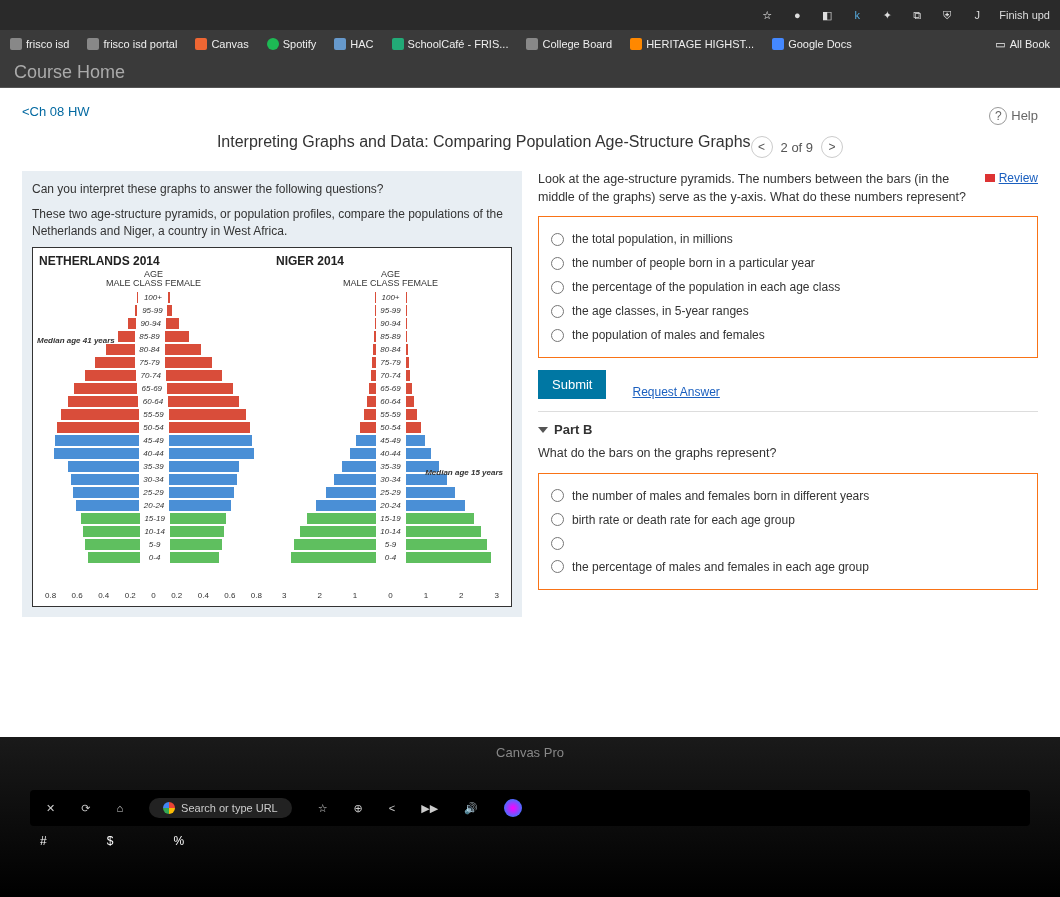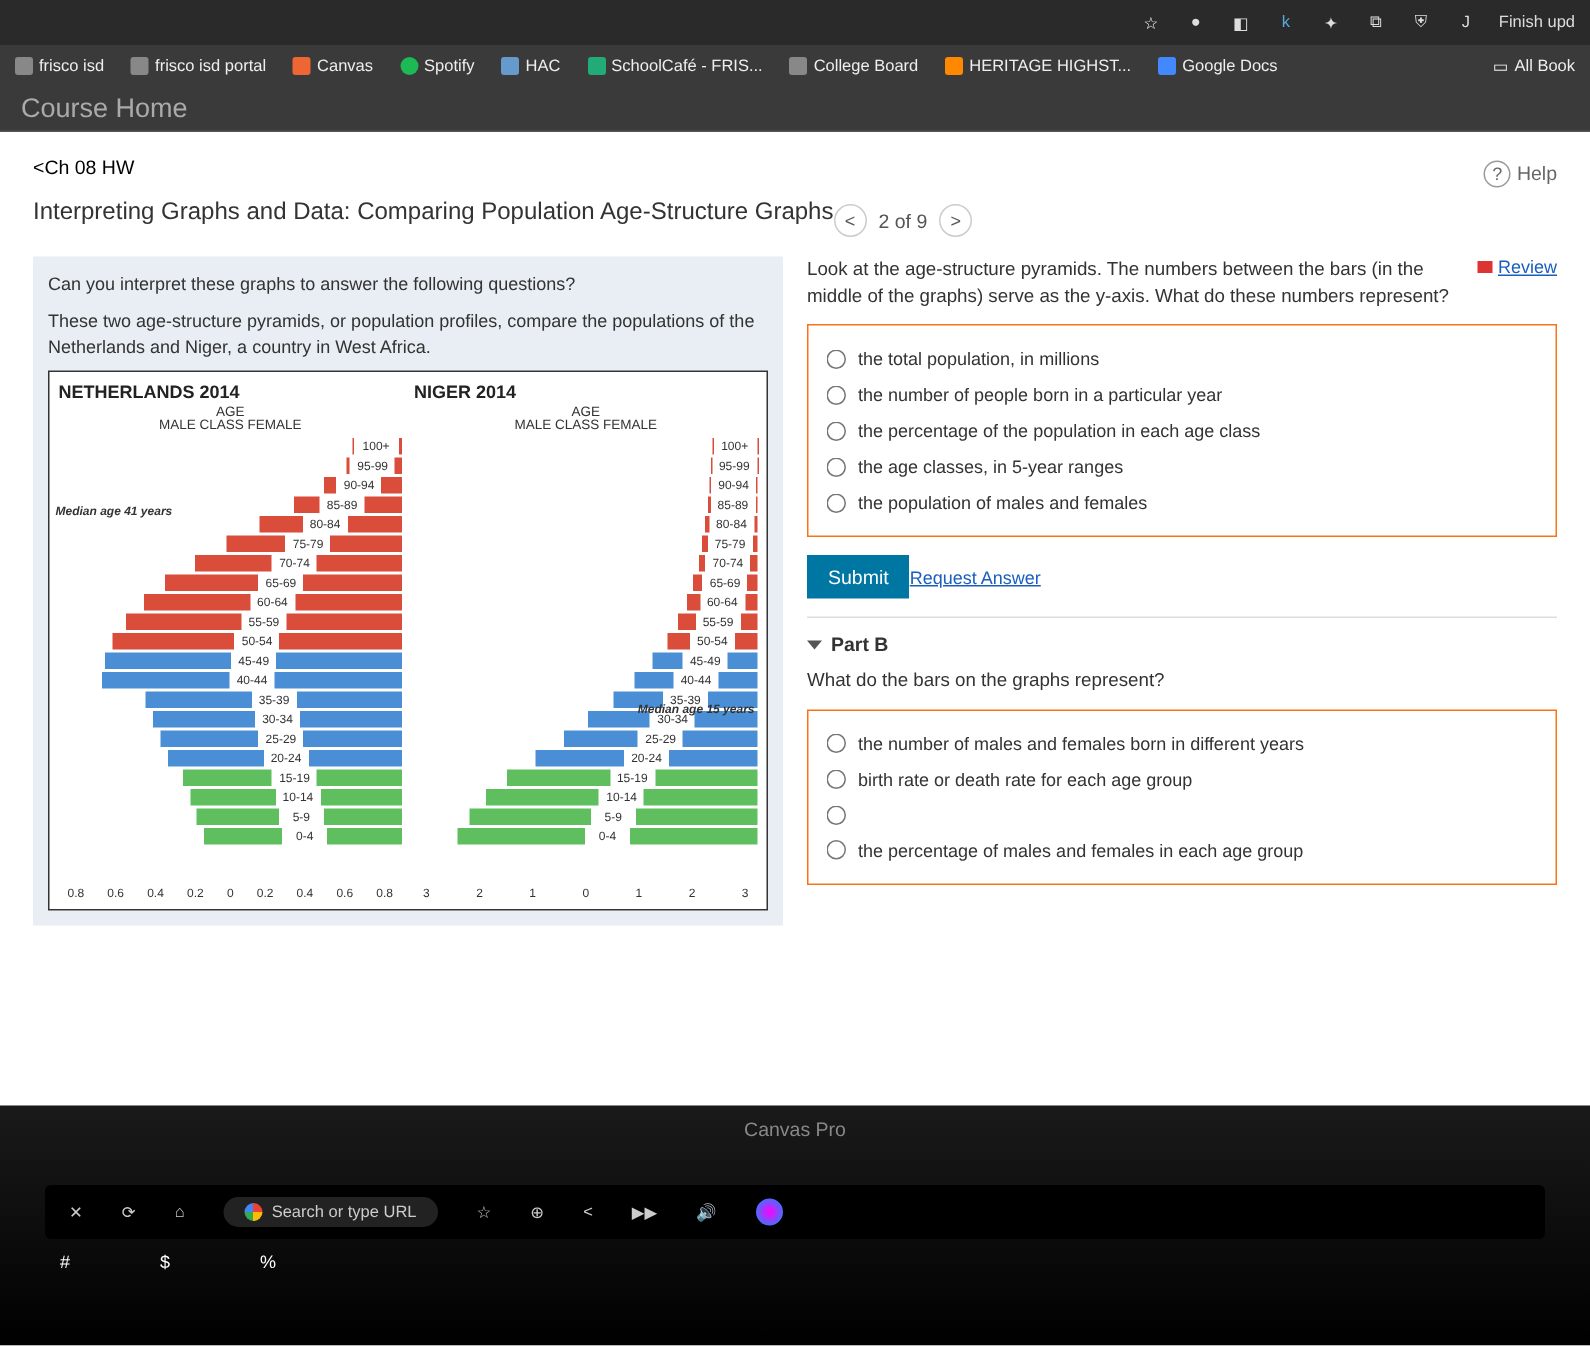--- a/index.html
+++ b/index.html
@@ -5,48 +5,48 @@
   * { box-sizing: border-box; margin: 0; padding: 0; font-family: Arial, Helvetica, sans-serif; }
   body { background: #f5f5f5; width: 1060px; height: 897px; overflow: hidden; position: relative; }
   .browser-bar { background: #2a2a2a; height: 30px; display: flex; align-items: center; padding: 0 10px; color: #ddd; font-size: 11px; gap: 14px; }
   .browser-bar .star { color: #fff; margin-left: auto; }
   .browser-bar .glyph { width: 16px; height: 16px; display: inline-flex; align-items: center; justify-content: center; }
   .bookmarks-bar { background: #3a3a3a; height: 28px; display: flex; align-items: center; padding: 0 10px; color: #eee; font-size: 11px; gap: 18px; }
   .bookmarks-bar span { display: inline-flex; align-items: center; gap: 4px; }
   .bm-icon { width: 12px; height: 12px; background: #888; border-radius: 2px; display: inline-block; }
   .course-home { color: #aaa; font-size: 18px; padding: 4px 14px; background: #3a3a3a; border-bottom: 1px solid #555; }
   .content { background: #fff; padding: 16px 22px; height: calc(897px - 30px - 28px - 30px - 160px); overflow: hidden; }
-  .back-link { color: #000000; font-size: 13px; margin-bottom: 8px; cursor: pointer; }
+  .back-link { color: #0369a1; font-size: 13px; margin-bottom: 8px; cursor: pointer; }
   .top-row { display: flex; justify-content: space-between; align-items: center; margin-bottom: 6px; }
   .help { color: #666; font-size: 13px; display: flex; align-items: center; gap: 4px; }
   .help-circle { width: 18px; height: 18px; border: 1px solid #999; border-radius: 50%; display: inline-flex; align-items: center; justify-content: center; font-size: 12px; }
   .page-title { font-size: 16px; font-weight: normal; color: #333; margin-bottom: 10px; }
   .pager { float: right; display: flex; align-items: center; gap: 8px; font-size: 13px; color: #555; }
   .circ { width: 22px; height: 22px; border: 1px solid #ccc; border-radius: 50%; display: inline-flex; align-items: center; justify-content: center; font-size: 12px; cursor: pointer; }
   .review-link { float: right; color: #1a5fbf; font-size: 12px; text-decoration: underline; margin-bottom: 6px; display: flex; align-items: center; gap: 4px; }
   .review-link::before { content: ""; width: 10px; height: 8px; background: #d33; display: inline-block; }
   .two-col { display: flex; gap: 16px; clear: both; }
   .left-col { flex: 0 0 500px; background: #e8eef3; padding: 10px; font-size: 12px; color: #333; }
   .left-col p { margin-bottom: 8px; line-height: 1.4; }
   .right-col { flex: 1; font-size: 12.5px; color: #333; }
   .right-col p { margin-bottom: 10px; line-height: 1.4; }
   .option-box { border: 1px solid #f97316; padding: 10px 12px; }
   .opt { display: flex; align-items: center; gap: 8px; padding: 5px 0; font-size: 12px; }
   .opt input[type=radio] { width: 13px; height: 13px; }
-  .submit-row { margin: 12px 0; display: flex; align-items: center; gap: 0; }
+  .submit-row { margin: 12px 0; display: flex; align-items: flex-end; gap: 26px; }
   .btn-submit { background: #0077a3; color: #fff; border: none; padding: 7px 14px; font-size: 13px; cursor: pointer; }
   .link-req { color: #1a5fbf; text-decoration: underline; font-size: 12px; cursor: pointer; }
   .part-b-header { border-top: 1px solid #ddd; padding-top: 10px; font-size: 13px; font-weight: bold; display: flex; align-items: center; gap: 6px; margin-bottom: 8px; }
   .tri { width: 0; height: 0; border-left: 5px solid transparent; border-right: 5px solid transparent; border-top: 6px solid #555; }
   .pyramids { display: flex; gap: 8px; background: #fff; border: 1px solid #333; padding: 6px; }
   .pyr-wrap { flex: 1; }
   .pyr-title { font-weight: bold; font-size: 12px; text-align: left; color: #222; margin-bottom: 2px; }
   .pyr-header { text-align: center; font-size: 9px; line-height: 1; margin-bottom: 3px; }
   .pyr { position: relative; height: 300px; }
-  .pyr-row { display: flex; align-items: center; justify-content: flex-end; height: 13px; font-size: 8px; }
+  .pyr-row { display: flex; align-items: center; justify-content: center; height: 13px; font-size: 8px; font-style: italic; }
   .bar-m, .bar-f { height: 11px; }
   .lbl { width: 30px; text-align: center; color: #333; }
   .c-red { background: #d94d3a; }
   .c-blue { background: #4a8fd6; }
   .c-green { background: #5fbf5f; }
   .median-note { position: absolute; font-size: 8px; font-style: italic; font-weight: bold; line-height: 1; }
   .macbook { position: absolute; bottom: 0; left: 0; right: 0; height: 160px; background: linear-gradient(#1a1a1a, #000); }
   .mac-badge { text-align: center; color: #888; font-size: 13px; padding-top: 8px; }
   .touchbar { background: #000; height: 36px; margin: 30px 30px 0; border-radius: 4px; display: flex; align-items: center; padding: 0 16px; gap: 26px; color: #ccc; font-size: 11px; }
   .url-box { background: #222; border-radius: 12px; padding: 4px 14px; display: flex; align-items: center; gap: 6px; }
@@ -112,21 +112,21 @@
 
 <div class="content">
   <div class="top-row">
     <div class="back-link">&lt;<span>Ch 08 HW</span></div>
     <div class="help">
         <span class="help-circle">?</span>
         <span>Help</span>
       </div>
   </div>
 
-  <div style="display:flex;justify-content:flex-start;align-items:center;">
+  <div style="display:flex;justify-content:center;align-items:center;">
     <h2 class="page-title">Interpreting Graphs and Data: Comparing Population Age-Structure Graphs</h2>
     <div class="pager">
       <span class="circ">&lt;</span>
       <span>2 of 9</span>
       <span class="circ">&gt;</span>
     </div>
   </div>
 
   <div style="clear:both;height:10px;"></div>
 

